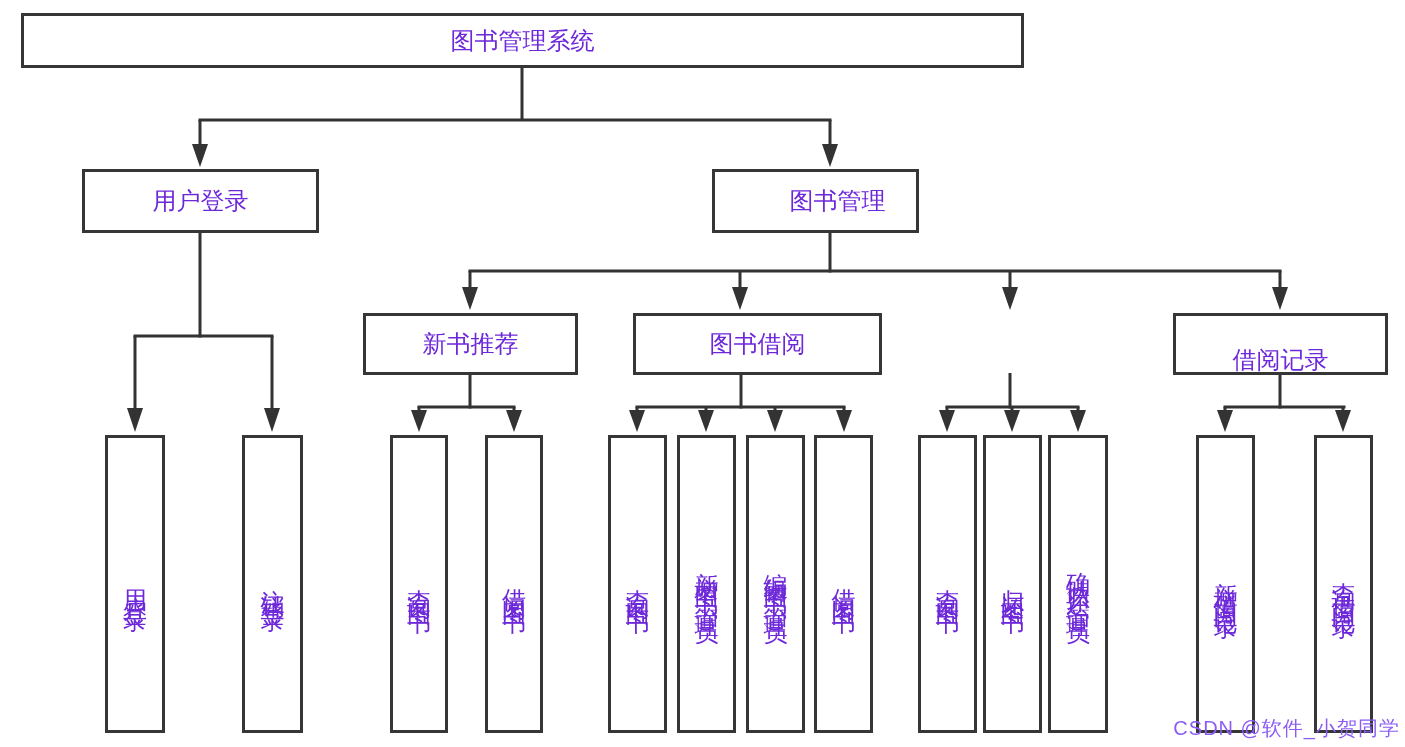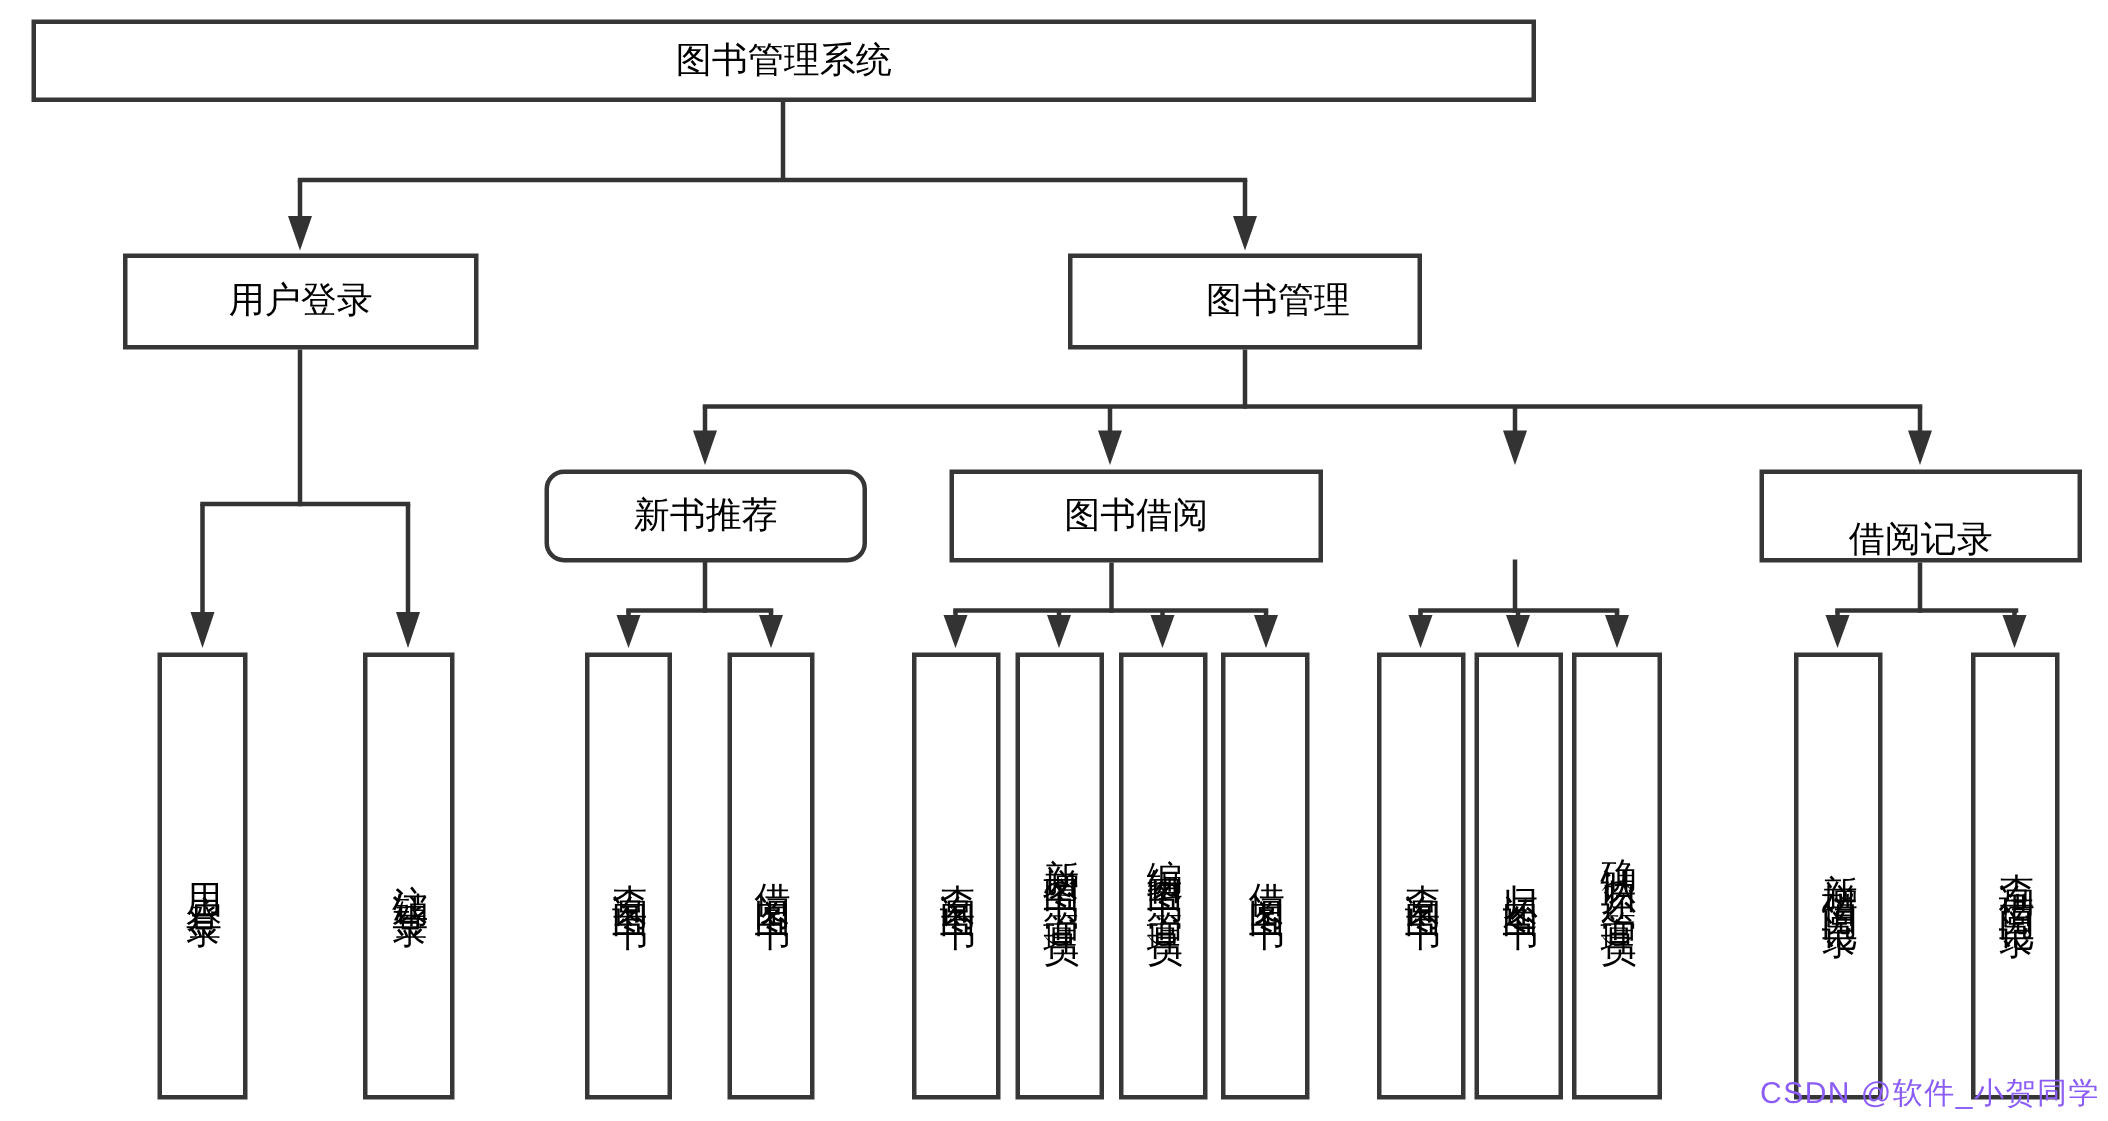--- a/index.html
+++ b/index.html
@@ -20,21 +20,21 @@
   .connectors path { stroke: #333333; stroke-width: 3; fill: none; }
   .connectors polygon { fill: #333333; stroke: none; }
   .node {
     position: absolute;
     box-sizing: border-box;
     background: #ffffff;
     border: 3px solid #363636;
     display: flex;
     align-items: center;
     justify-content: center;
-    color: #000000;
+    color: #6d28d9;
     font-size: 24px;
     line-height: 1;
   }
   .node .lbl { white-space: nowrap; }
   .node.vert .lbl {
     writing-mode: vertical-rl;
     text-orientation: mixed;
     letter-spacing: 7px;
     white-space: normal;
   }
@@ -122,25 +122,25 @@
     </g>
   </svg>
 
   <div class="node" style="left:21px; top:13px; width:1003px; height:55px;">
     <span class="lbl">图书管理系统</span>
   </div>
 
   <div class="node" style="left:82px; top:169px; width:237px; height:64px;">
     <span class="lbl">用户登录</span>
   </div>
-  <div class="node" style="left:712px; top:169px; width:236px; height:64px;padding-left:44px;">
+  <div class="node" style="left:712px; top:169px; width:207px; height:64px;padding-left:44px;">
     <span class="lbl">图书管理</span>
   </div>
 
-  <div class="node" style="left:363px; top:313px; width:215px; height:62px;border-radius:13px;">
+  <div class="node" style="left:363px; top:313px; width:215px; height:62px;">
     <span class="lbl">新书推荐</span>
   </div>
   <div class="node" style="left:633px; top:313px; width:249px; height:62px;">
     <span class="lbl">图书借阅</span>
   </div>
   <div class="node" style="left:1173px; top:313px; width:215px; height:62px;align-items:flex-end;">
     <span class="lbl">借阅记录</span>
   </div>
 
   <div class="node vert" style="left:105px; top:435px; width:60px; height:298px;">

